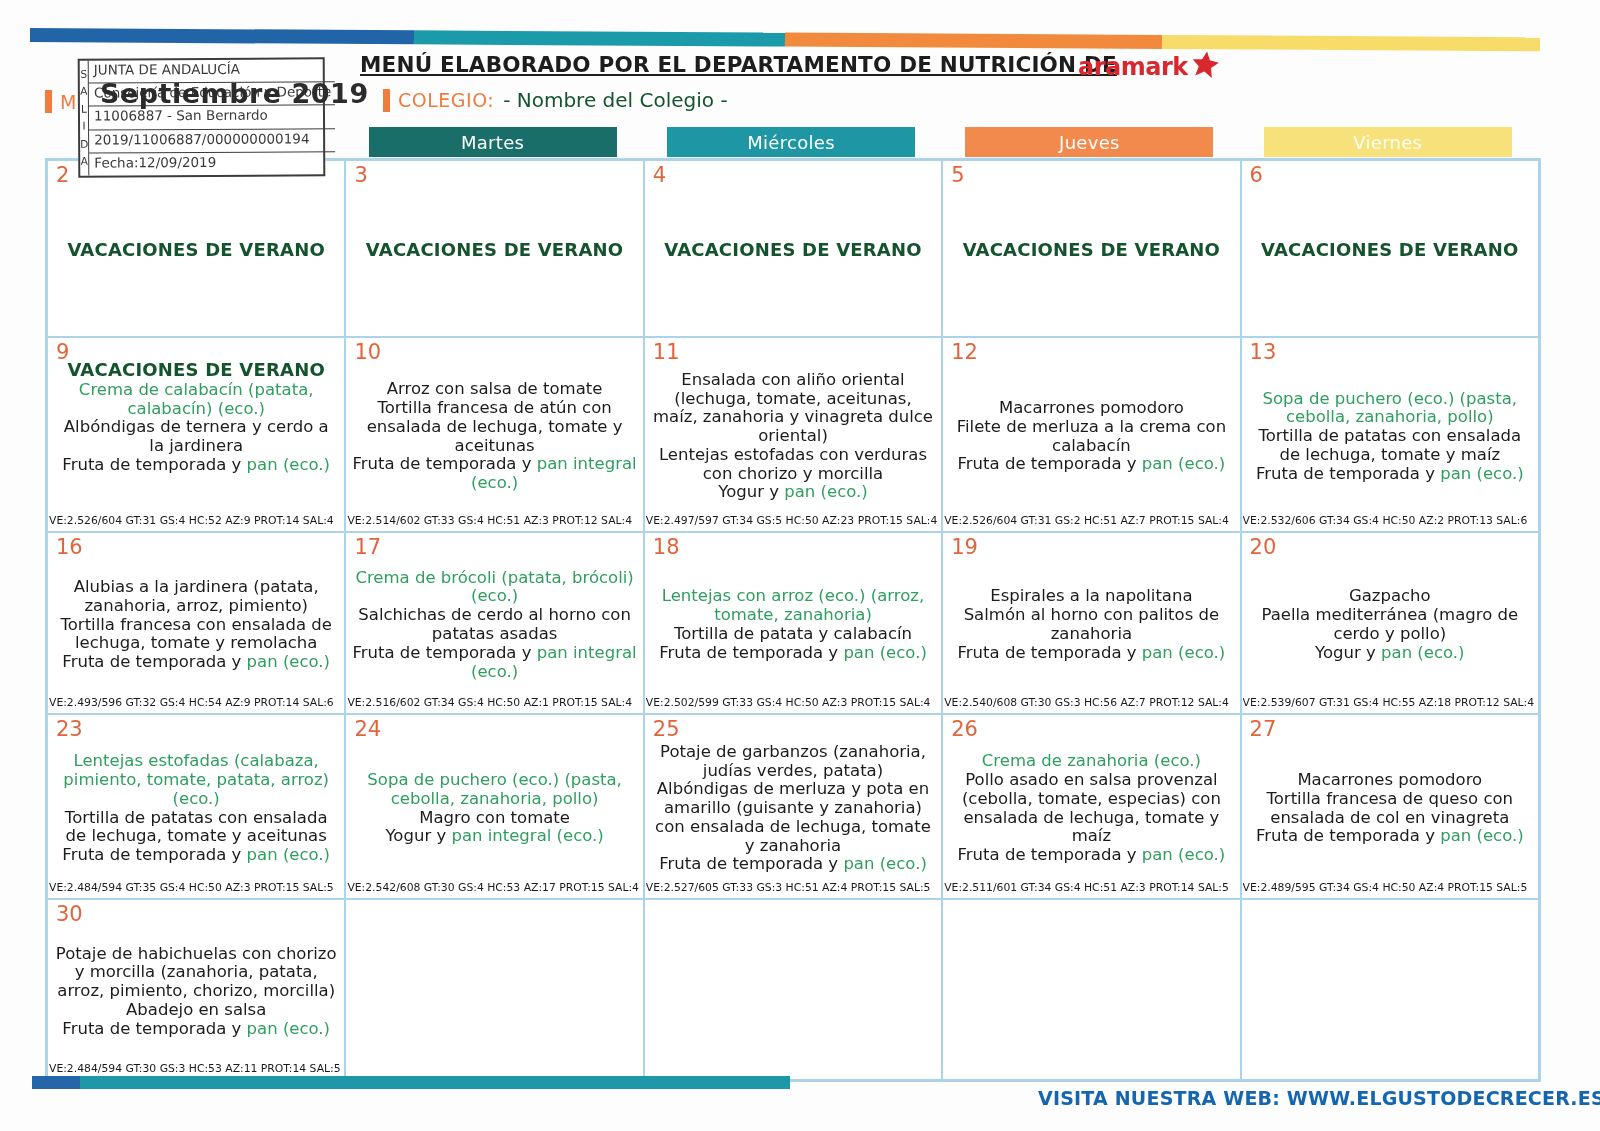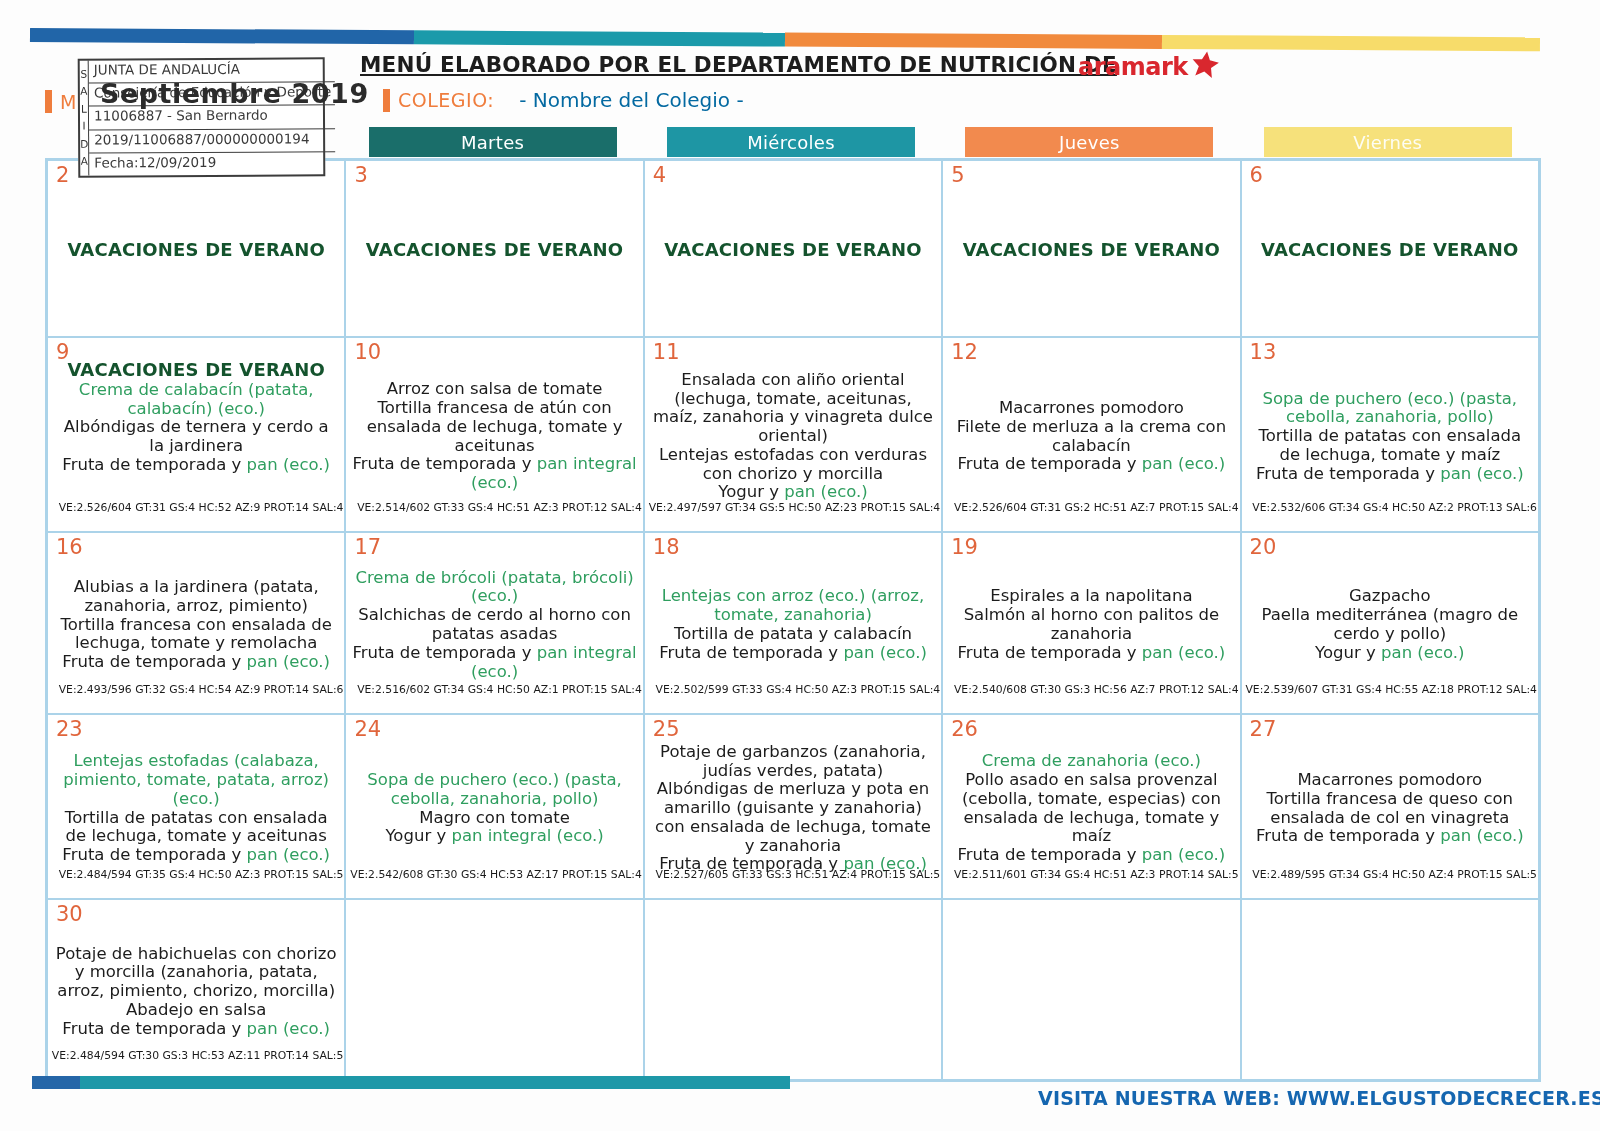--- a/index.html
+++ b/index.html
@@ -18,21 +18,21 @@
   
   .title{position:absolute;left:360px;top:52px;font-size:21.5px;font-weight:700;color:#1d1d1d;
          letter-spacing:0.2px;white-space:nowrap;text-decoration:underline;}
   .brand{position:absolute;left:1078px;top:50px;display:flex;align-items:center;}
   .brand-word{font-size:24px;font-weight:700;color:#d9272e;letter-spacing:-0.5px;}
   .brand-star{margin-left:2px;transform:rotate(8deg);}
 
   .colegio-row{position:absolute;left:383px;top:88px;display:flex;align-items:center;white-space:nowrap;}
   .orange-tick{display:inline-block;width:7px;height:23px;background:#ef7d3d;margin-right:8px;}
   .colegio-label{color:#ef7d3d;font-size:19px;letter-spacing:0.5px;}
-  .colegio-value{color:#0369a1;font-size:20px;margin-left:25px;}
+  .colegio-value{color:#14532d;font-size:20px;margin-left:9px;}
 
   .mes-row{position:absolute;left:45px;top:90px;display:flex;align-items:center;z-index:1;white-space:nowrap;}
   .mes-label{color:#ef7d3d;font-size:19px;letter-spacing:0.5px;}
 
   .month-title{position:absolute;left:100px;top:78px;font-size:27px;font-weight:700;color:#2b2b2b;
                z-index:6;letter-spacing:0.5px;white-space:nowrap;}
 
   
   .stamp{position:absolute;left:78px;top:58px;width:243px;background:#ffffff;
          border:2px solid #3c3c3c;display:flex;z-index:4;transform:rotate(-0.3deg);}
@@ -59,21 +59,21 @@
         border:2px solid #abd3e9;}
   .cell{position:relative;border:1.5px solid #abd3e9;background:#fff;
         display:flex;flex-direction:column;justify-content:center;
         text-align:center;padding:24px 6px 20px;box-sizing:border-box;}
   .cell.top-align{justify-content:flex-start;padding-top:22px;}
   .date-num{position:absolute;top:2px;left:8px;font-size:21px;color:#e0653c;}
   .menu-line{font-size:16.5px;line-height:1.14;color:#1c1c1c;}
   .seg-k{color:#1c1c1c;}
   .seg-g{color:#2f9e5f;}
   .seg-vac{color:#14532d;font-weight:700;font-size:18px;letter-spacing:0.2px;}
-  .nutrition{position:absolute;bottom:17px;left:1px;right:1px;text-align:right;
+  .nutrition{position:absolute;bottom:4px;left:1px;right:1px;text-align:left;
              font-size:10.8px;color:#1a1a1a;white-space:nowrap;overflow:hidden;}
 
   
   .bottombar{position:absolute;left:32px;top:1076px;width:758px;height:13px;display:flex;}
   .bottombar .bb-blue{width:48px;background:#2566a8;}
   .bottombar .bb-teal{flex:1;background:#1e98a8;}
   .footer-web{position:absolute;left:1038px;top:1087px;font-size:19px;font-weight:700;
               color:#1566b0;white-space:nowrap;letter-spacing:0.2px;}
 </style>
 </head>

